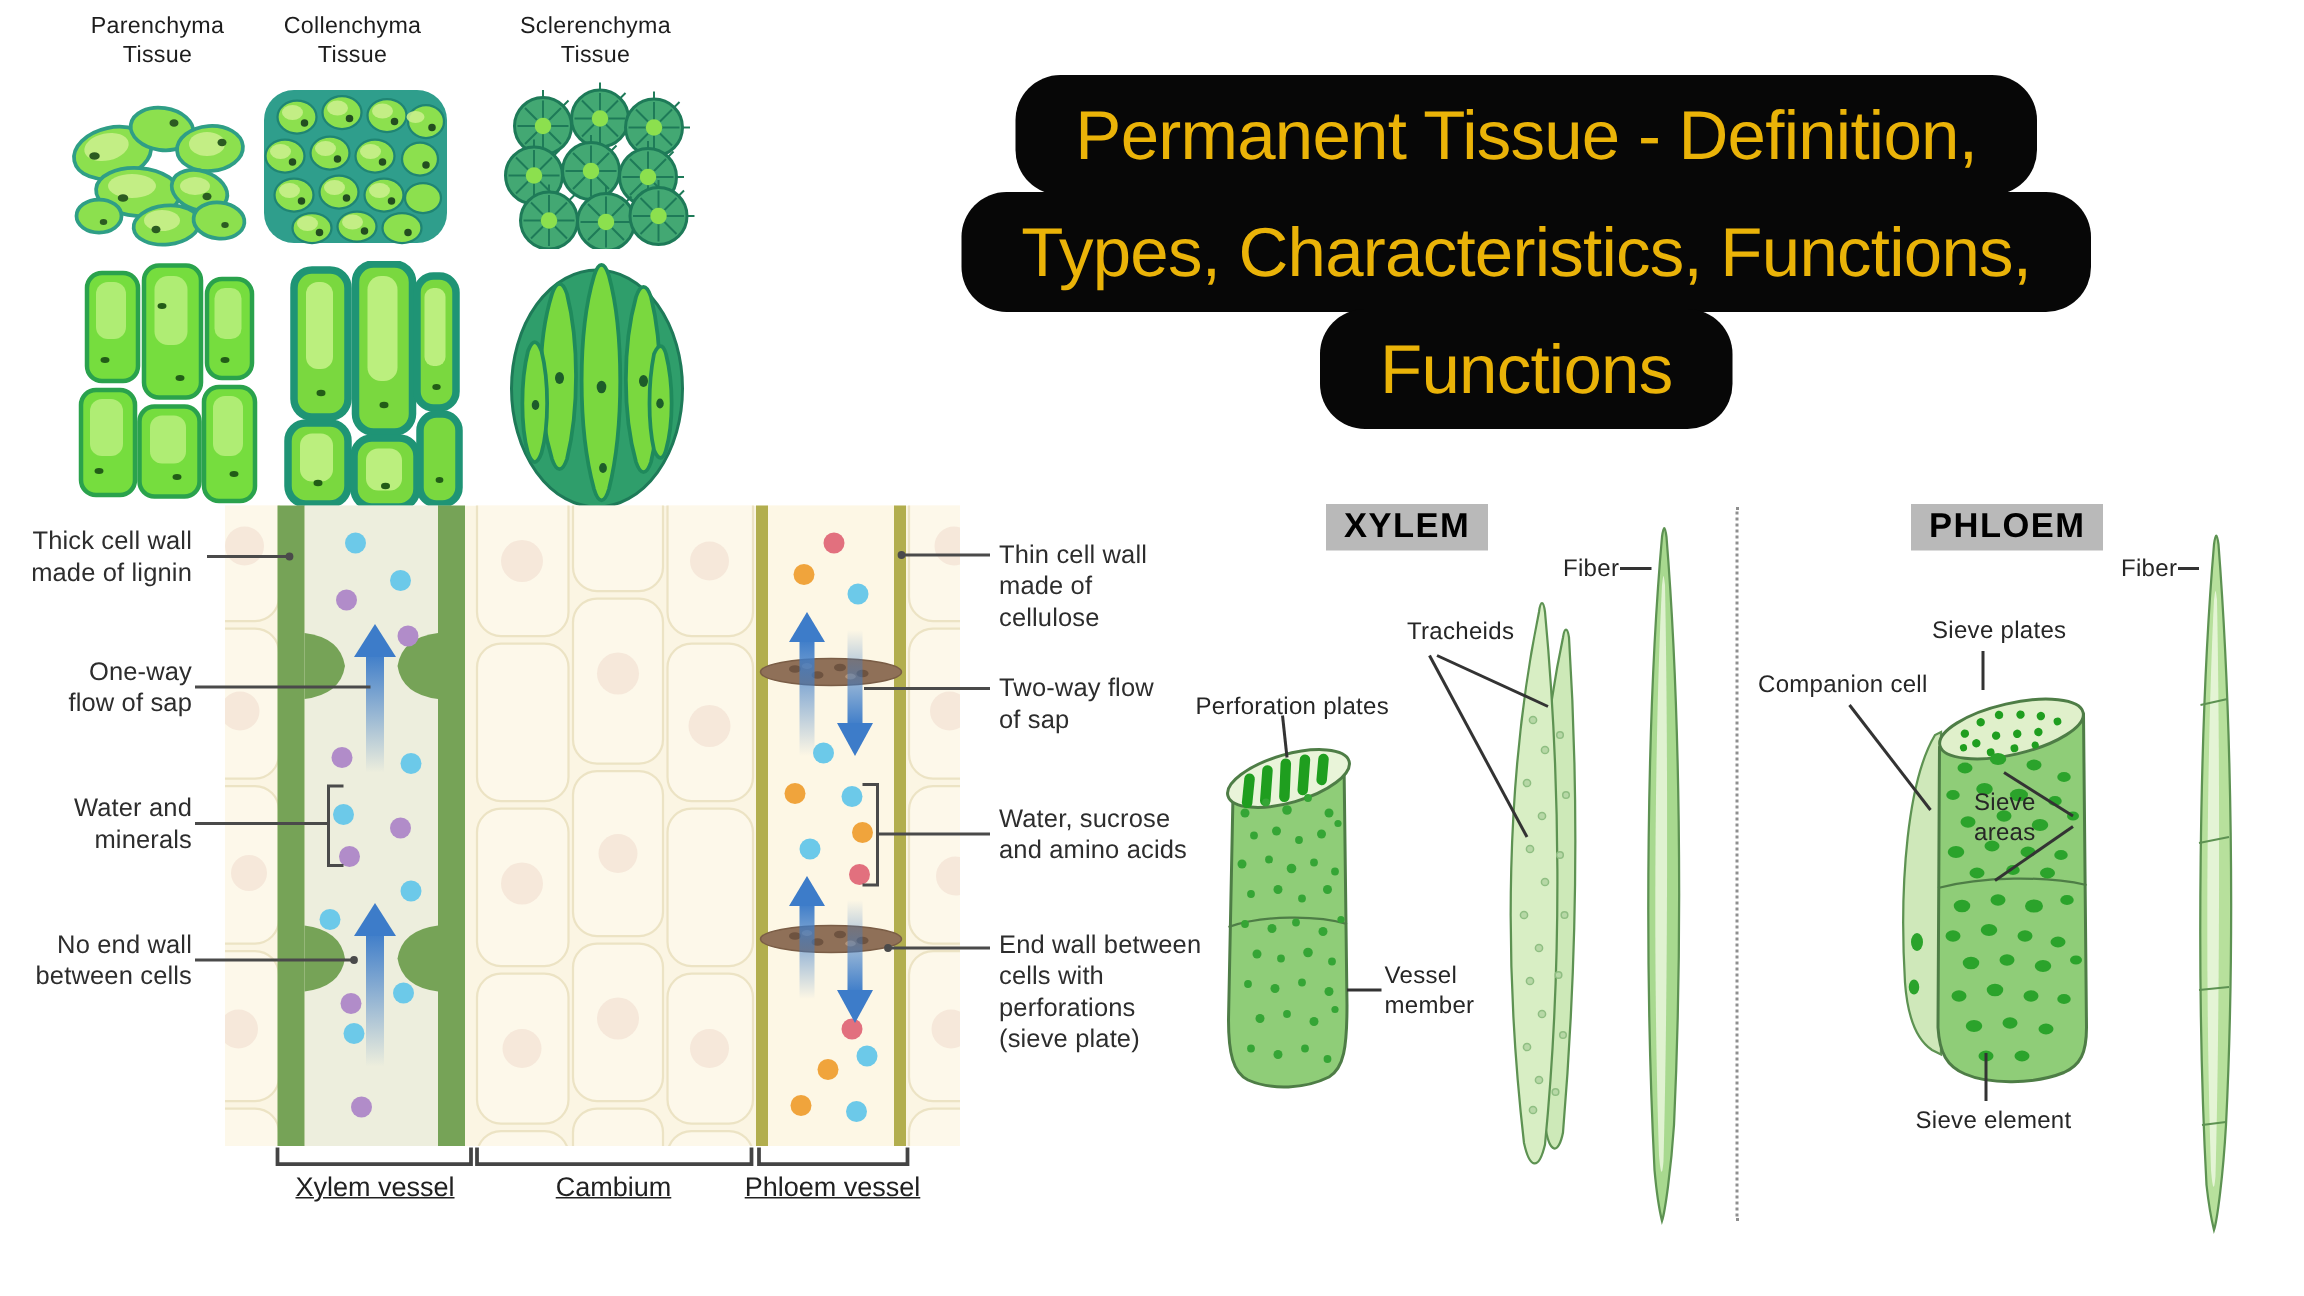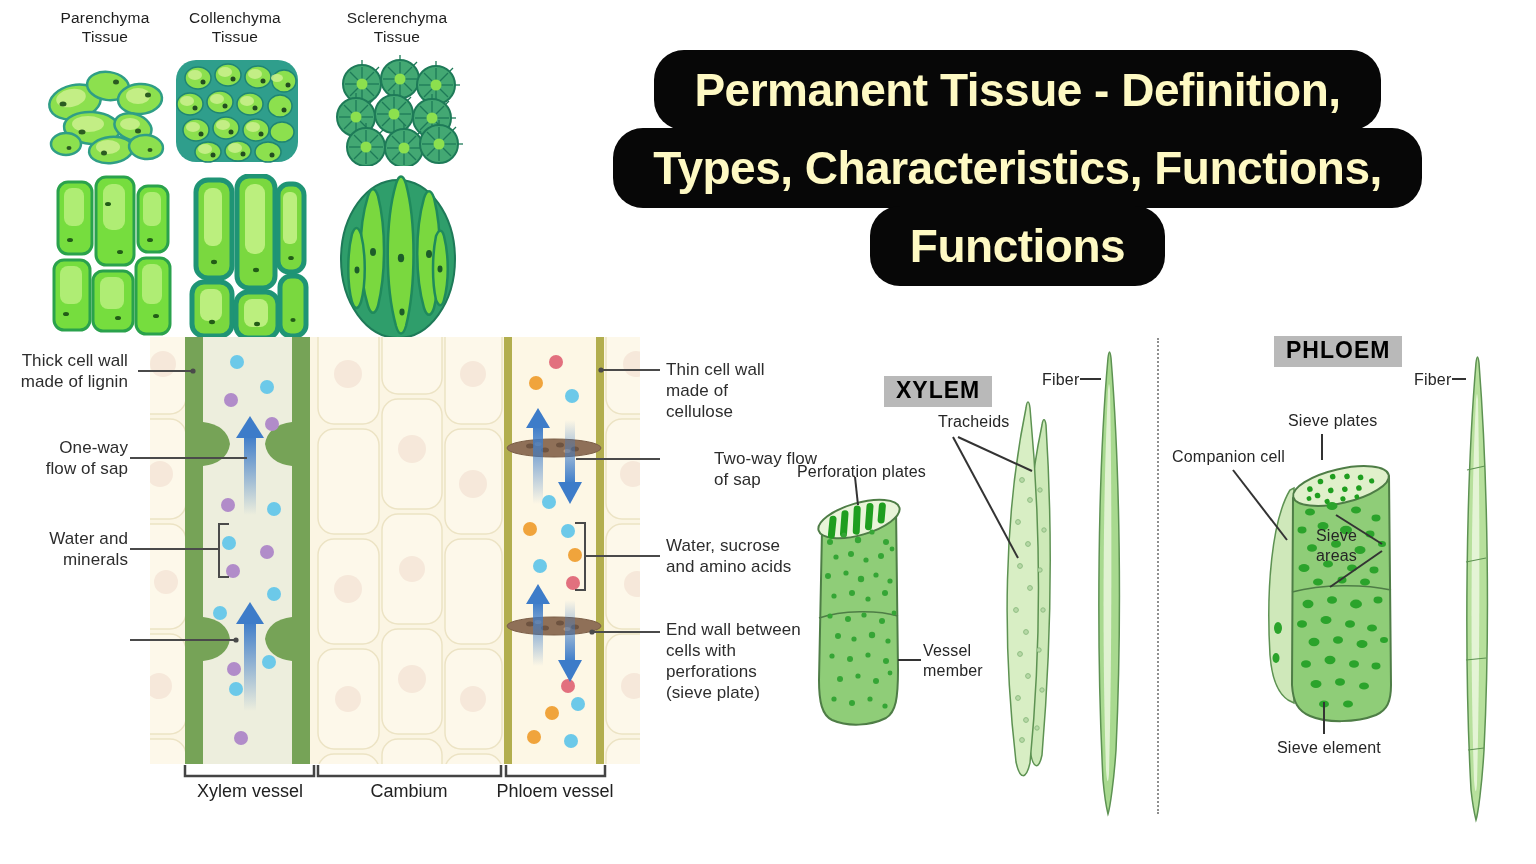--- a/index.html
+++ b/index.html
@@ -12,34 +12,34 @@
   .tissue-col { position:absolute; top:8px; width:150px; }
   .tissue-title {
     font-weight:normal; font-size:15.5px; line-height:19px; text-align:center;
     color:#1d1d1d; white-space:pre-line; letter-spacing:.2px;
   }
   .tissue-art { display:block; margin-top:8px; }
   
   .banner { position:absolute; left:545px; top:52px; width:945px;
     display:flex; flex-direction:column; align-items:center; }
   .banner-line {
-    background:#070707; color:#fef9c3; font-weight:bold; font-size:46px;
+    background:#070707; color:#eab308; font-weight:normal; font-size:46px;
     line-height:80px; height:80px; border-radius:30px; padding:0 40px;
     white-space:nowrap; margin-top:-2px; letter-spacing:-0.5px;
   }
   
   .vessel-area { position:absolute; left:0; top:334px; width:790px; height:519px; }
   .vlabel {
     position:absolute; font-size:17px; line-height:21px; color:#2d2d2d;
     white-space:pre-line; letter-spacing:.1px;
   }
   .vlabel.ra { text-align:right; width:128px; left:0; }
   .vlabel.la { left:666px; width:135px; }
   .bottom-label { position:absolute; width:150px; text-align:center;
-    font-size:18px; color:#212121; top:447px; }
+    font-size:18px; color:#212121; top:447px;text-decoration:underline; }
   
   .header-chip {
     position:absolute; background:#b9b9b9; color:#000; font-weight:bold;
     font-size:23px; letter-spacing:1px; padding:1px 12px 3px 12px;
   }
   .plabel {
     position:absolute; font-size:16px; line-height:20px; color:#262626;
     white-space:pre-line; letter-spacing:.2px;
   }
   .nowrap { white-space:nowrap; }
@@ -445,24 +445,26 @@
         <path d="M506,431 V442 H605 V431"></path>
       </g>
     </svg>
 
     <div class="vlabel ra" style="top:16px;">Thick cell wall
 made of lignin</div>
     <div class="vlabel ra" style="top:103px;">One-way
 flow of sap</div>
     <div class="vlabel ra" style="top:194px;padding-left:19px;">Water and
 minerals</div>
+    <div class="vlabel ra" style="top:285px;">No end wall
+between cells</div>
     <div class="vlabel la" style="top:25px;">Thin cell wall
 made of
 cellulose</div>
-    <div class="vlabel la" style="top:114px;margin-left:48px;">Two-way flow
+    <div class="vlabel la" style="top:114px;">Two-way flow
 of sap</div>
     <div class="vlabel la" style="top:201px;">Water, sucrose
 and amino acids</div>
     <div class="vlabel la" style="top:285px;">End wall between
 cells with
 perforations
 (sieve plate)</div>
 
     <div class="bottom-label" style="left:175px;">Xylem vessel</div>
     <div class="bottom-label" style="left:334px;">Cambium</div>
@@ -557,21 +559,21 @@
       </g>
     </g>
     <g stroke="#333333" stroke-width="2" fill="none">
       <path d="M65,147 L68,175"></path>
       <path d="M168,107 L242,141"></path>
       <path d="M163,107 L228,228"></path>
       <path d="M290,49 H311"></path>
       <path d="M108,330 H131"></path>
     </g>
   </svg>
-  <div class="header-chip" style="left:884px; top:336px;margin-top:40px;">XYLEM</div>
+  <div class="header-chip" style="left:884px; top:336px;">XYLEM</div>
   <div class="plabel nowrap" style="left:797px; top:462px; font-size:16px;">Perforation plates</div>
   <div class="plabel nowrap" style="left:938px; top:412px;">Tracheids</div>
   <div class="plabel nowrap" style="left:1042px; top:370px;">Fiber</div>
   <div class="plabel" style="left:923px; top:641px;">Vessel
 member</div>
 
   <div class="divider"></div>
 
   <svg class="panel-svg" style="left:1160px; top:330px;" width="376" height="534" viewBox="0 0 376 534">
     <g>

